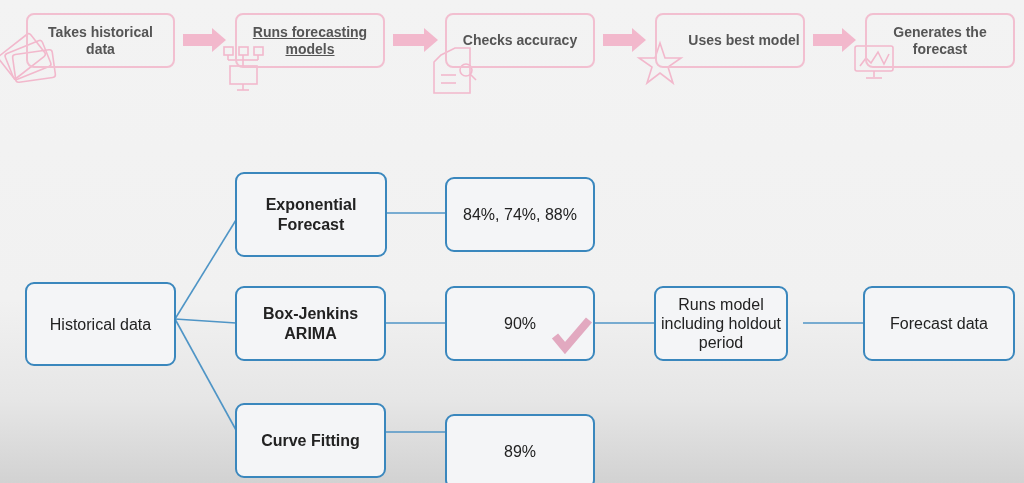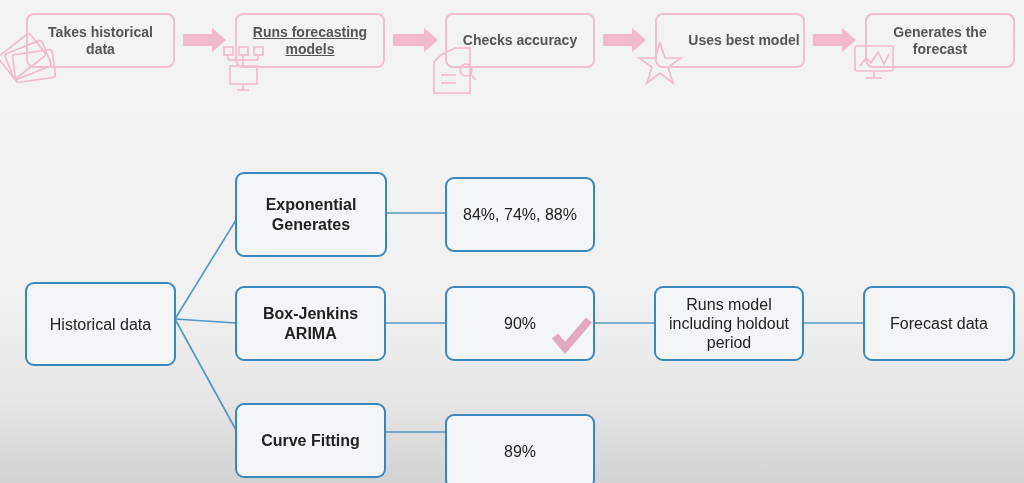--- a/index.html
+++ b/index.html
@@ -139,21 +139,21 @@
   <span>Generates the
 forecast</span>
 </div>
 
 <div class="box" style="left:25px;top:282px;width:151px;height:84px;">
   <span class="plain">Historical data</span>
 </div>
 
 <div class="box" style="left:235px;top:172px;width:152px;height:85px;">
   <span class="title bold">Exponential
-Generates</span>
+Forecast</span>
 </div>
 <div class="box" style="left:235px;top:286px;width:151px;height:75px;">
   <span class="title bold">Box-Jenkins
 ARIMA</span>
 </div>
 <div class="box" style="left:235px;top:394px;width:151px;height:75px;margin-top:9px;">
   <span class="title bold">Curve Fitting</span>
 </div>
 
 <div class="box" style="left:445px;top:177px;width:150px;height:75px;">
@@ -162,20 +162,20 @@
 <div class="box" style="left:445px;top:286px;width:150px;height:75px;">
   <span class="val">90%</span>
   <svg class="abs" style="left:104px;top:26px;width:44px;height:40px;" viewBox="0 0 44 40">
     <polyline points="4,22 14,34 38,6" fill="none" stroke="#e2a9c0" stroke-width="8" stroke-linejoin="miter"></polyline>
   </svg>
 </div>
 <div class="box" style="left:445px;top:394px;width:150px;height:75px;margin-top:20px;">
   <span class="val">89%</span>
 </div>
 
-<div class="box" style="left:654px;top:286px;width:150px;height:75px;">
+<div class="box" style="left:654px;top:286px;width:134px;height:75px;">
   <span class="plain">Runs model
 including holdout
 period</span>
 </div>
 <div class="box" style="left:863px;top:286px;width:152px;height:75px;">
   <span class="plain">Forecast data</span>
 </div>
 
 </body></html>

